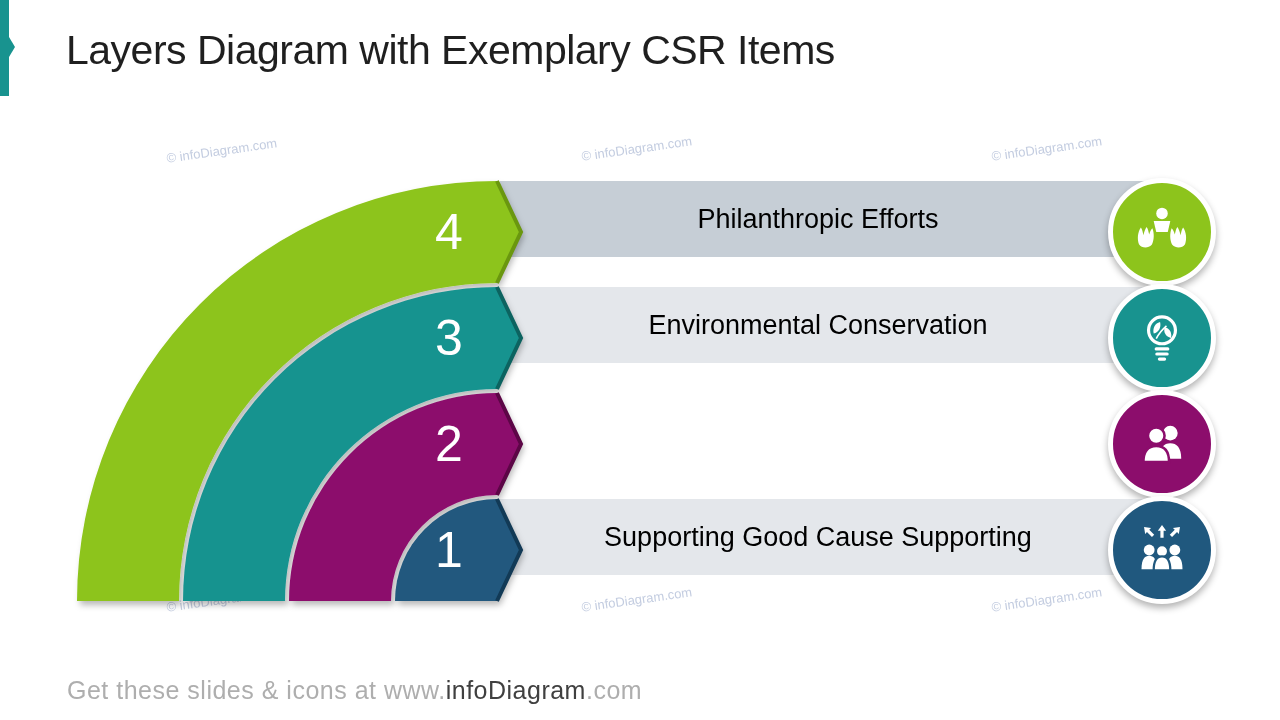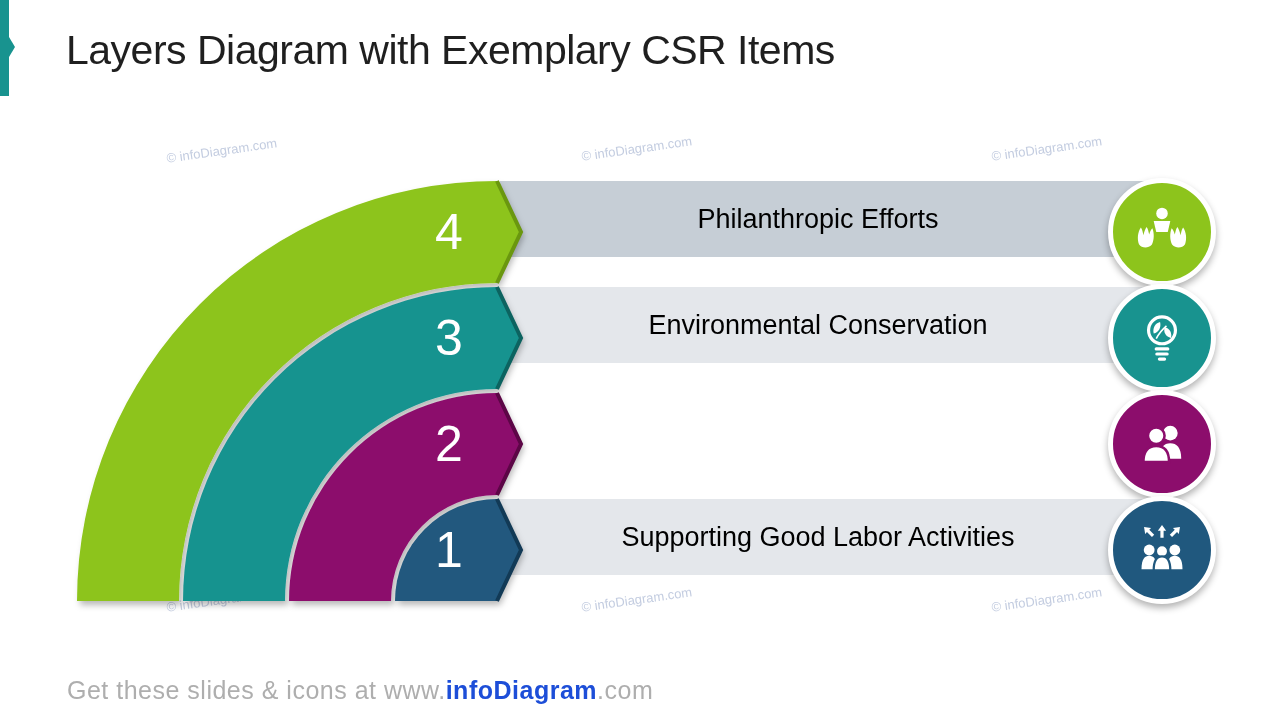--- a/index.html
+++ b/index.html
@@ -36,21 +36,21 @@
     border:5px solid #ffffff;box-sizing:content-box;z-index:3;
     display:flex;align-items:center;justify-content:center;
     box-shadow:0 4px 7px rgba(0,0,0,.3);
   }
   .icon-badge svg{width:64px;height:64px;}
   
   .footer{
     position:absolute;left:67px;top:676px;font-size:25px;color:#aeaeae;
     letter-spacing:.5px;z-index:4;
   }
-  .footer b{color:#1d4ed8;font-weight:700;}
+  .footer b{color:#404040;font-weight:400;}
 </style>
 </head>
 <body>
 
 <div class="slide">
 
   <svg class="accent" width="18" height="100" viewBox="0 0 18 100">
     <rect x="0" y="0" width="9" height="96" fill="#18938f"></rect>
     <polygon points="9,37 15,47 9,57" fill="#18938f"></polygon>
   </svg>
@@ -64,21 +64,21 @@
   <div class="wm" style="left:581px;top:592px">© infoDiagram.com</div>
   <div class="wm" style="left:991px;top:592px">© infoDiagram.com</div>
 
   <div class="bar" style="top: 181px; background-color: rgb(198, 206, 214);">
     <span class="bar-label">Philanthropic Efforts</span>
   </div>
   <div class="bar" style="top: 287px; background-color: rgb(228, 231, 235); text-align: center;">
     <span class="bar-label">Environmental Conservation</span>
   </div>
   <div class="bar" style="top: 499px; background-color: rgb(228, 231, 235);">
-    <span class="bar-label">Supporting Good Labor Activities</span>
+    <span class="bar-label">Supporting Good Cause Supporting</span>
   </div>
 
   <svg class="rings" width="1280" height="720" viewBox="0 0 1280 720">
     <defs>
       <filter id="ringShadow" x="-10%" y="-10%" width="125%" height="125%">
         <feDropShadow dx="3" dy="4" stdDeviation="3" flood-color="#000000" flood-opacity="0.28"></feDropShadow>
       </filter>
     </defs>
 
     <path d="M 497 181 A 420 420 0 0 0 77 601 L 179 601 A 318 318 0 0 1 497 283 L 521 232 Z" filter="url(#ringShadow)" fill="#8dc41c"></path>

